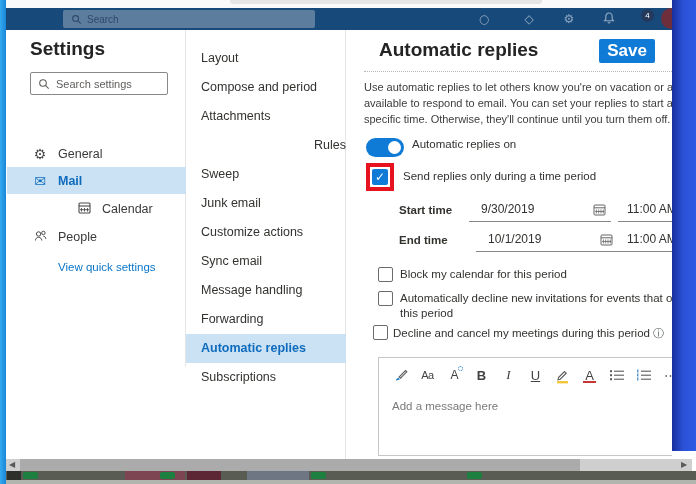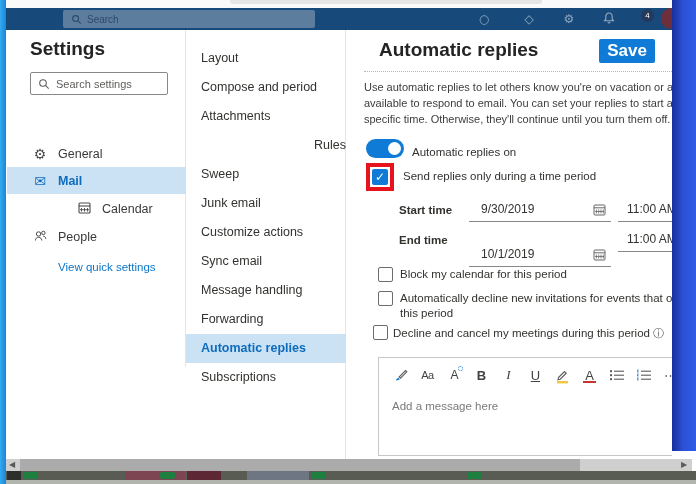--- a/index.html
+++ b/index.html
@@ -58,21 +58,21 @@
   
   .panel { position:absolute; left:340px; top:0; width:400px; height:429px; }
   .panel-title { position:absolute; left:33px; top:9px; font-size:19px; font-weight:600; color:#242424; }
   .save-btn  { position:absolute; left:253px; top:9px; width:56px; height:24px; background:#0f7bd7;
                color:#fff; font-size:17px; font-weight:600; border:none; border-radius:2px;
                text-align:center; line-height:24px; }
   .title-sep { position:absolute; left:18px; top:41px; width:360px; border-top:1px dotted #b9b7b5; }
   .desc { position:absolute; left:18px; top:49px; font-size:11px; line-height:16px; color:#3d3c3a; white-space:nowrap; }
   .desc div { white-space:nowrap; }
 
-  .toggle-row { position:absolute; left:20px; top:108px; height:20px; display:flex; align-items:flex-end; }
+  .toggle-row { position:absolute; left:20px; top:108px; height:20px; display:flex; align-items:flex-start; }
   .toggle { position:relative; width:38px; height:19px; background:#0f7bd7; border-radius:10px; }
   .toggle .knob { position:absolute; right:3px; top:3px; width:13px; height:13px; background:#fff; border-radius:50%; }
   .toggle-label { margin-left:8px; font-size:11.5px; color:#33322f; }
 
   .redbox { position:absolute; left:20px; top:133px; border:4px solid #e6131e; padding:2px; background:#fff; }
   .cb-checked { width:16px; height:16px; background:#0f7bd7; border-radius:2px; color:#fff;
                 font-size:12px; line-height:16px; text-align:center; }
   .period-label { position:absolute; left:57px; top:140px; font-size:11.5px; color:#33322f; white-space:nowrap; }
 
   .time-label { position:absolute; font-size:11.5px; font-weight:700; color:#33322f; }
@@ -240,21 +240,21 @@
             <line x1="10.3" y1="6.5" x2="10.3" y2="10.5" stroke="#666" stroke-width="0.8"></line>
             <line x1="2" y1="8.5" x2="11" y2="8.5" stroke="#666" stroke-width="0.8"></line>
           </svg>
         </span>
       </div>
       <div class="time-field" style="left:272px; top:168px;">
         <span class="tval">11:00 AM</span>
       </div>
 
       <div class="time-label" style="left:53px; top:204px;">End time</div>
-      <div class="date-field" style="left:123px; top:198px;margin-top:15px;">
+      <div class="date-field" style="left:130px; top:198px;">
         <span class="dval">10/1/2019</span>
         <span class="cal">
           <svg width="13" height="13" viewBox="0 0 13 13">
             <rect x="1" y="2" width="11" height="10" rx="1" fill="none" stroke="#666" stroke-width="1"></rect>
             <line x1="1" y1="4.8" x2="12" y2="4.8" stroke="#666" stroke-width="1"></line>
             <line x1="3.4" y1="6.5" x2="3.4" y2="10.5" stroke="#666" stroke-width="0.8"></line>
             <line x1="5.7" y1="6.5" x2="5.7" y2="10.5" stroke="#666" stroke-width="0.8"></line>
             <line x1="8" y1="6.5" x2="8" y2="10.5" stroke="#666" stroke-width="0.8"></line>
             <line x1="10.3" y1="6.5" x2="10.3" y2="10.5" stroke="#666" stroke-width="0.8"></line>
             <line x1="2" y1="8.5" x2="11" y2="8.5" stroke="#666" stroke-width="0.8"></line>

